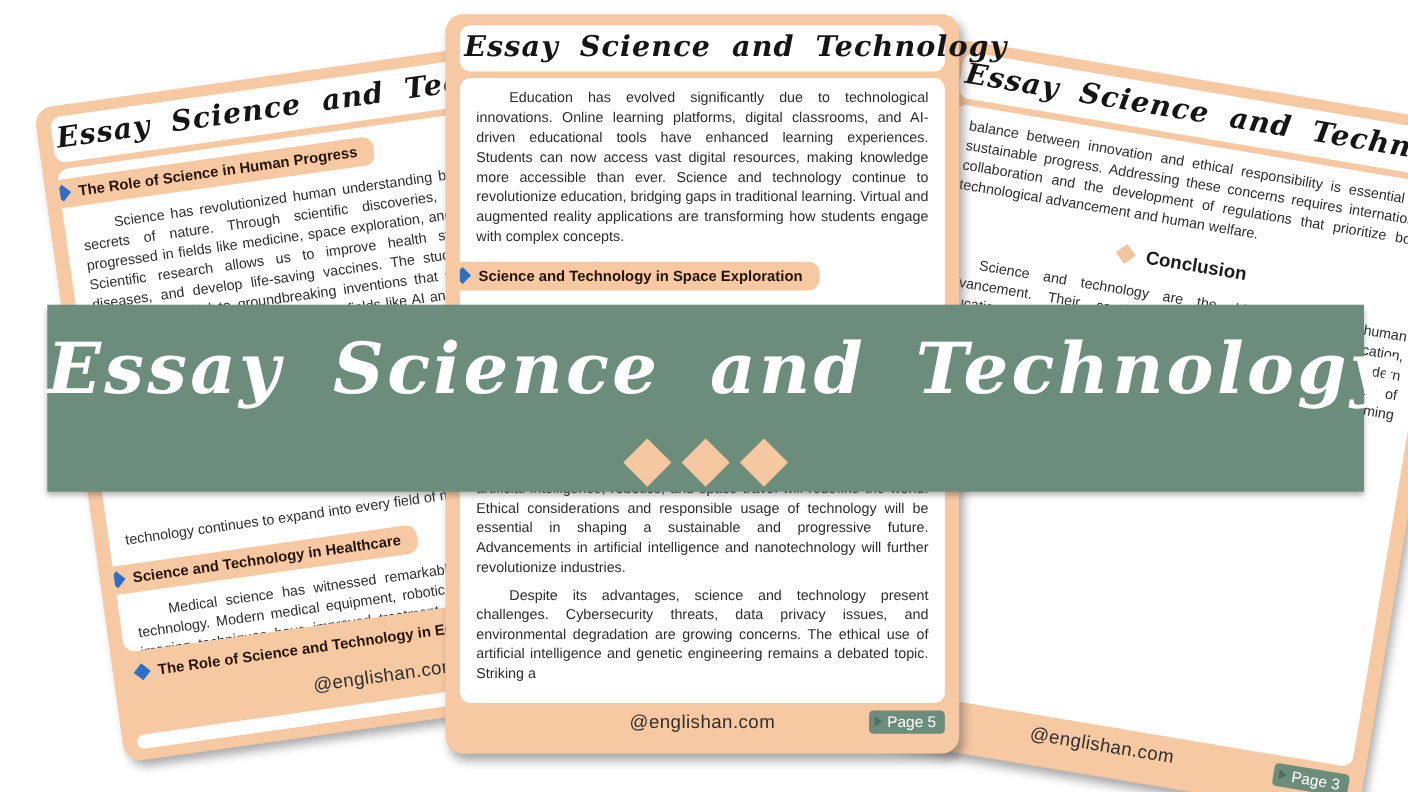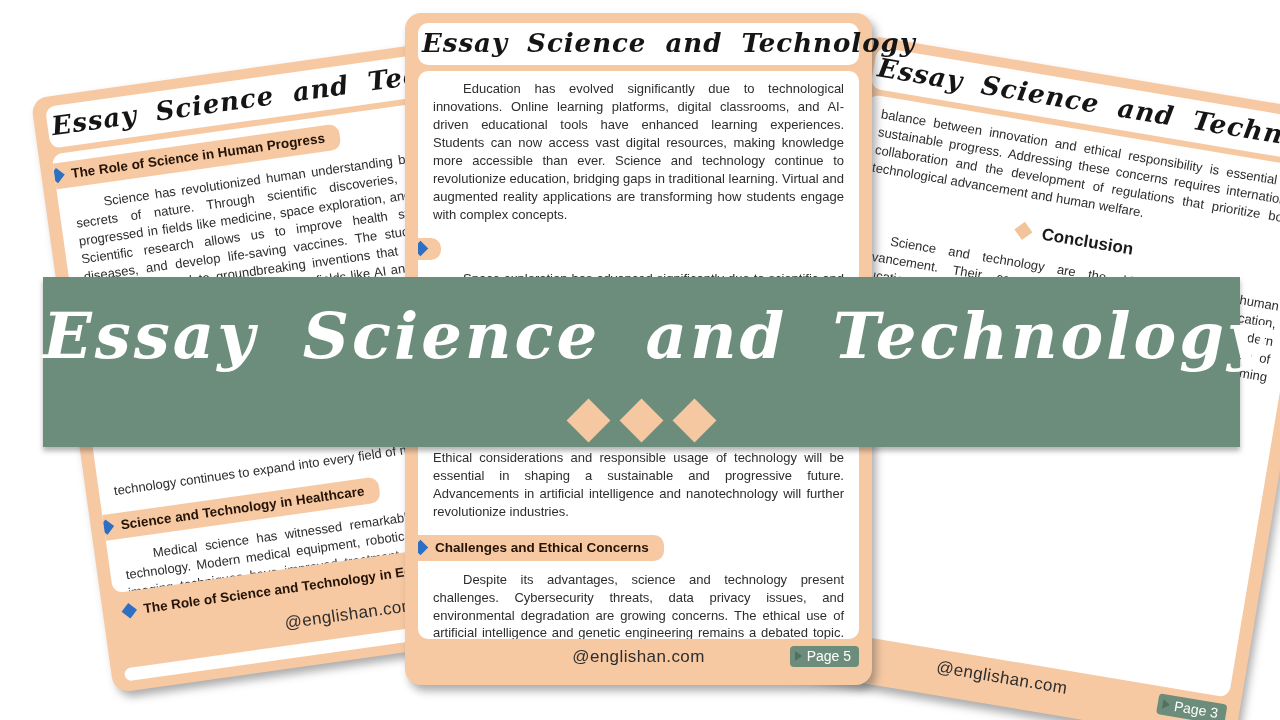--- a/index.html
+++ b/index.html
@@ -133,26 +133,23 @@
 </div>
 
 <div class="sheet" id="sheet-center">
   <div class="sheet-title-box">
     <span class="sheet-title">Essay Science and Technology</span>
   </div>
   <div class="sheet-body">
     <p class="para">Education has evolved significantly due to technological innovations. Online learning platforms, digital classrooms, and AI-driven educational tools have enhanced learning experiences. Students can now access vast digital resources, making knowledge more accessible than ever. Science and technology continue to revolutionize education, bridging gaps in traditional learning. Virtual and augmented reality applications are transforming how students engage with complex concepts.</p>
     <div class="tab">
       <span class="dmd-blue"></span>
+      <span class="tab-label">Science and Technology in Space Exploration</span>
     </div>
     <p class="para">Space exploration has advanced significantly due to scientific and technological progress. Innovations in rocket science, satellite technology, and space research have expanded human understanding of the universe. Mars exploration missions and the study of distant galaxies have opened new possibilities for humanity. Space agencies and private companies are investing in ambitious projects that could make space tourism and interplanetary travel a reality. Satellites now support global communication, navigation, and weather forecasting systems around the world. In the coming decades, innovations in artificial intelligence, robotics, and space travel will redefine the world. Ethical considerations and responsible usage of technology will be essential in shaping a sustainable and progressive future. Advancements in artificial intelligence and nanotechnology will further revolutionize industries.</p>
-    <div class="tab">
-      <span class="dmd-blue"></span>
-      <span class="tab-label">Challenges and Ethical Concerns</span>
-    </div>
     <p class="para">Despite its advantages, science and technology present challenges. Cybersecurity threats, data privacy issues, and environmental degradation are growing concerns. The ethical use of artificial intelligence and genetic engineering remains a debated topic. Striking a</p>
   </div>
   <div class="sheet-footer">
     <span class="footer-handle">@englishan.com</span>
     <span class="page-badge">
       <span class="badge-arrow"></span>
       <span>Page 5</span>
     </span>
   </div>
 </div>

